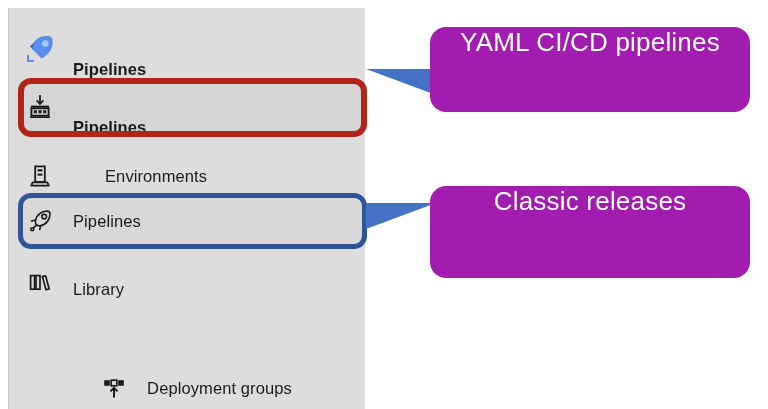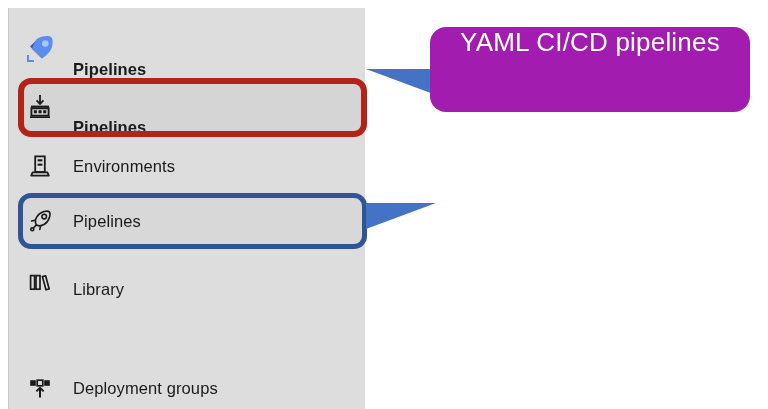--- a/index.html
+++ b/index.html
@@ -63,25 +63,25 @@
     white-space: nowrap;
   }
   .nav-label.bold {
     font-weight: bold;
     margin-top: 40px;
   }
 
   
   #nav-header { top: 19px; }
   #nav-pipelines { top: 77px; }
-  #nav-environments { top: 136px; }
+  #nav-environments { top: 146px; gap: 32px; }
   #nav-releases { top: 191px; }
   #nav-library { top: 247px; align-items: flex-end; }
   #nav-taskgroups { top: 303px; }
-  #nav-deploymentgroups { top: 358px; }
+  #nav-deploymentgroups { top: 358px; justify-content: center; }
 
   
   .highlight-box {
     position: absolute;
     box-sizing: border-box;
     border-radius: 13px;
     pointer-events: none;
   }
   #highlight-red {
     left: 9px;
@@ -240,14 +240,17 @@
     <div class="highlight-box" id="highlight-red"></div>
     <div class="highlight-box" id="highlight-blue"></div>
   </nav>
 
   <div class="callout-tail" id="tail-yaml"></div>
   <div class="callout" id="callout-yaml">
     <span>YAML CI/CD pipelines</span>
   </div>
 
   <div class="callout-tail" id="tail-classic"></div>
+  <div class="callout" id="callout-classic">
+    <span>Classic releases</span>
+  </div>
 
 </div>
 
 </body></html>

